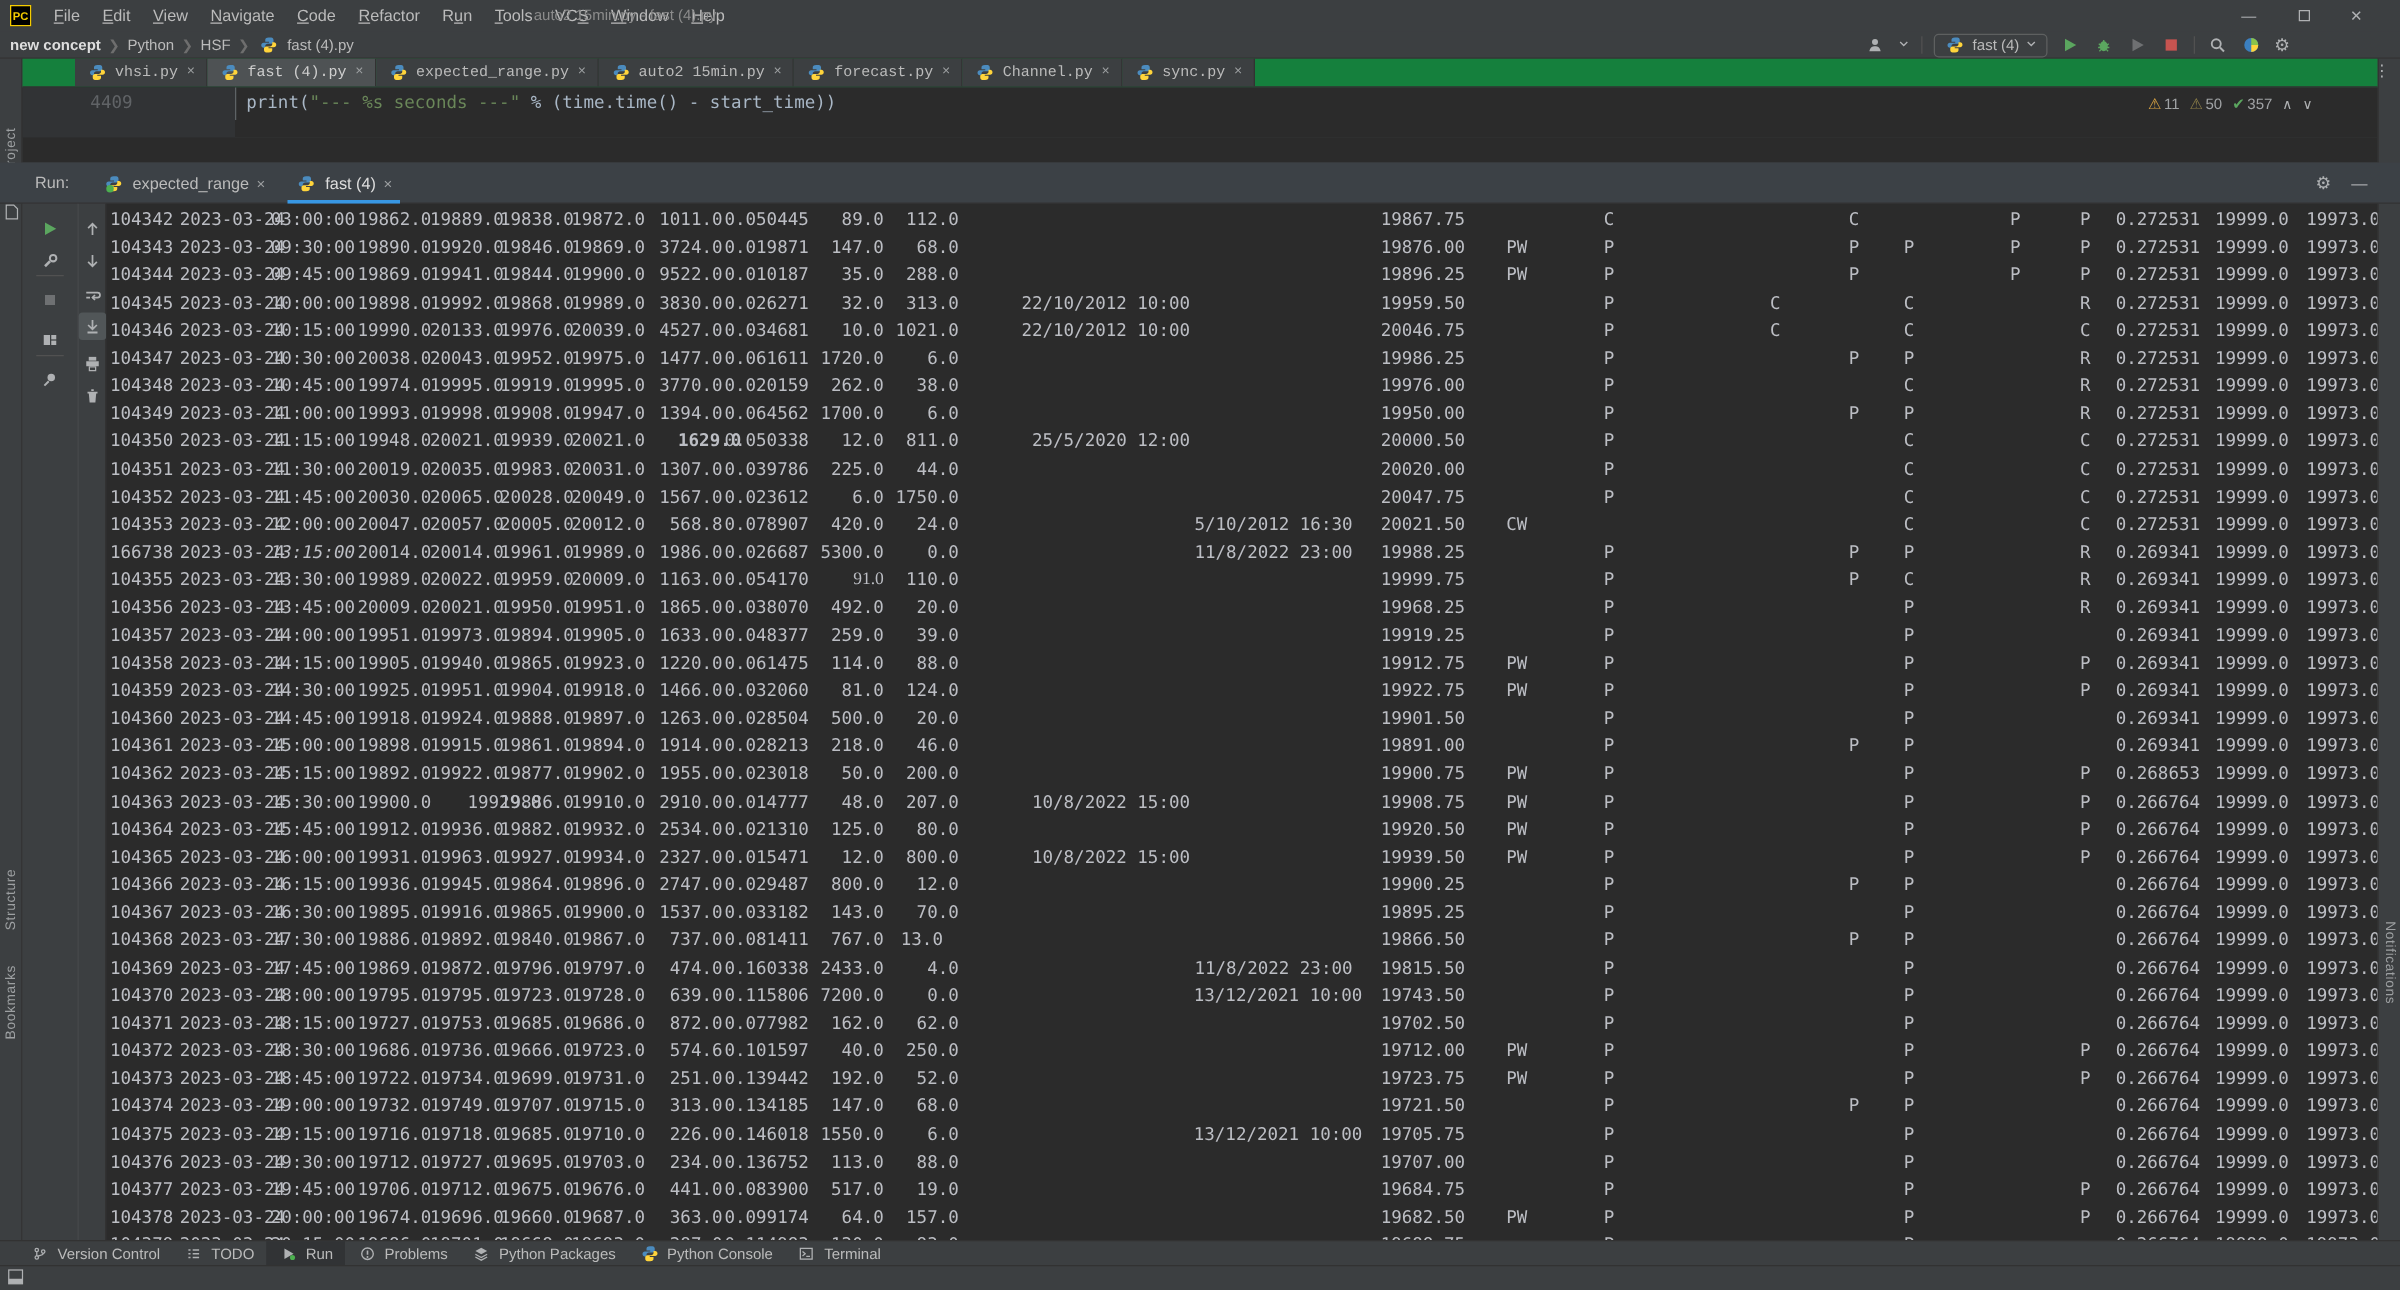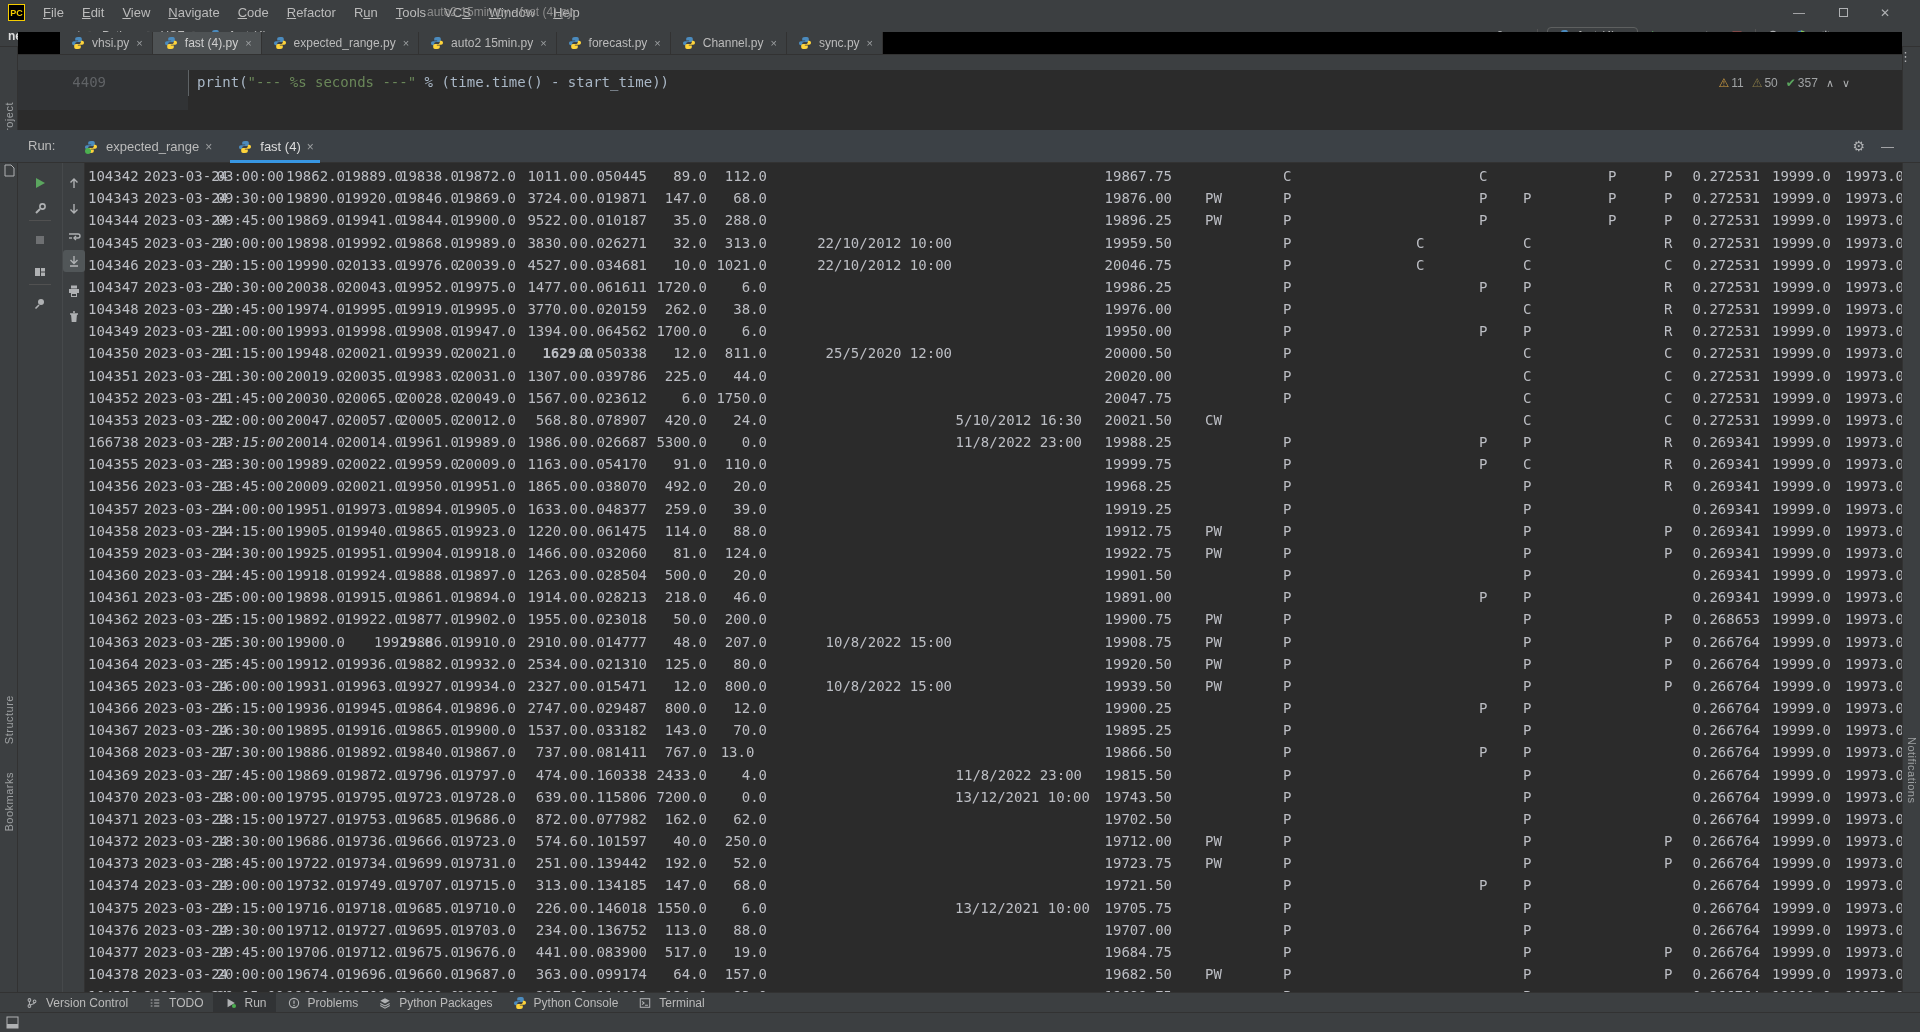--- a/index.html
+++ b/index.html
@@ -35,22 +35,22 @@
   .vsep { width:1px; height:14px; background:#515151; }
 
   
   .stripe { background:#3C3F41; }
   #stripe-left  { left:0; top:47px; width:18px; height:965px; border-right:1px solid #323232; }
   #stripe-right { left:1902px; top:47px; width:18px; height:965px; border-left:1px solid #323232; }
   .vtext { color:#9DA0A2; font-size:11px; writing-mode:vertical-rl; letter-spacing:0.5px; }
   .vtext.up { transform:rotate(180deg); }
 
   
-  #tabbar { left:18px; top:32px; width:1884px; height:23px; background:#000000;
-            display:flex; align-items:stretch; border-bottom:1px solid #323232; }
+  #tabbar { left:18px; top:47px; width:1884px; height:23px; background:#15803d;
+            display:flex; align-items:stretch; border-bottom:1px solid #323232;font-family:Liberation Mono, monospace; }
   .etab { display:flex; align-items:center; gap:5px; padding:0 9px; color:#BBBBBB;
           font-size:12px; background:#3C3F41; border-right:1px solid #323232; }
   .etab.active { background:#4E5254; color:#CFCFCF; }
   .etab .x { color:#9DA0A2; font-size:11px; margin-left:2px; }
   #tab-kebab { right:8px; top:49px; color:#AFB1B3; font-size:13px; }
 
   
   #editor { left:18px; top:70px; width:1884px; height:40px; background:#2B2B2B; }
   #gutter { left:0; top:0; width:170px; height:40px; background:#313335; }
   #line-no { left:30px; top:4px; width:58px; text-align:right; color:#606366;
@@ -702,21 +702,21 @@
       <div class="crow" style="top: 293.21px;">
         <span class="ccell" style="left: 55px; width: 88px;">2023-03-24</span>
         <span class="ccell" style="left: 3px; width: 47px;">104355</span>
         <span class="ccell" style="left: 129px; width: 70px;">13:30:00</span>
         <span class="ccell" style="left: 201px; width: 58px;">19989.0</span>
         <span class="ccell" style="left: 259px; width: 56px;">20022.0</span>
         <span class="ccell" style="left: 315px; width: 57px;">19959.0</span>
         <span class="ccell" style="left: 372px; width: 57px;">20009.0</span>
         <span class="ccell" style="left: 430px; width: 63px;">1163.0</span>
         <span class="ccell" style="left: 494px; width: 68px;">0.054170</span>
-        <span class="ccell" style="left: 563px; width: 59px;">91.0</span>
+        <span class="ccell" style="left: 563px; width: 59px; font-family: Liberation Serif, serif;">91.0</span>
         <span class="ccell" style="left: 623px; width: 59px;">110.0</span>
         <span class="ccell" style="left: 1001px; width: 86px;">19999.75</span>
         <span class="ccell" style="left: 1607px; width: 68px;">0.269341</span>
         <span class="ccell l" style="left: 1198px; width: 14px;">P</span>
         <span class="ccell l" style="left: 1394px; width: 14px;">P</span>
         <span class="ccell l" style="left: 1438px; width: 14px;">C</span>
         <span class="ccell l" style="left: 1579px; width: 14px;">R</span>
         <span class="ccell" style="left: 1687px; width: 58px;">19999.0</span>
         <span class="ccell" style="left: 1760px; width: 58px;">19973.0</span>
       </div>

